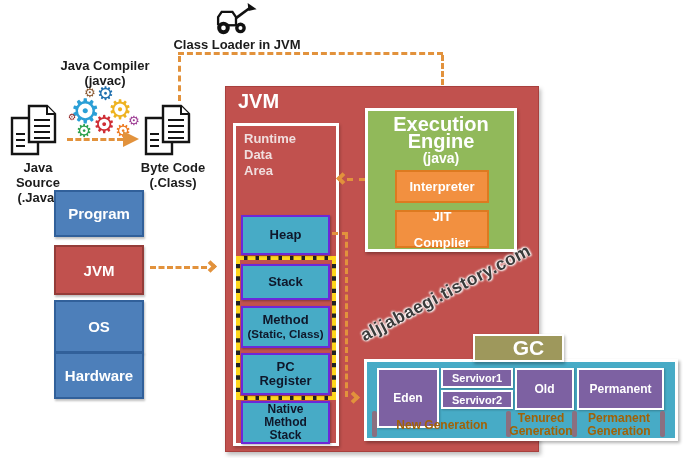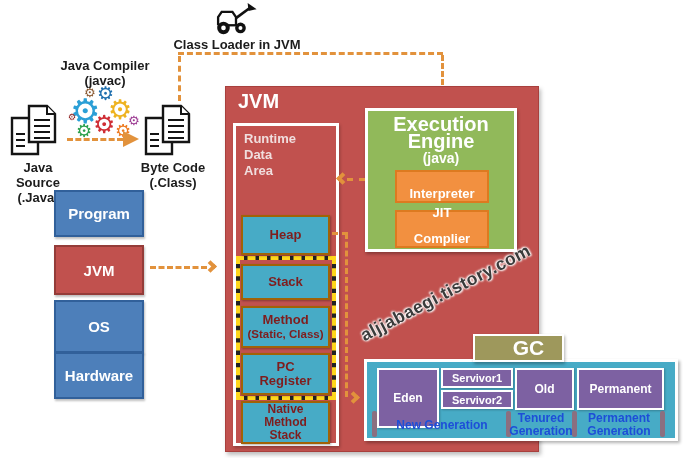--- a/index.html
+++ b/index.html
@@ -2,31 +2,31 @@
 <html><head>
 <meta charset="utf-8">
 <style>
   html,body{margin:0;padding:0;background:#fff;font-family:"Liberation Sans",sans-serif;}
   #canvas{position:relative;width:683px;height:458px;background:#ffffff;overflow:hidden;}
   .abs{position:absolute;box-sizing:border-box;}
   .ctr{display:flex;flex-direction:column;justify-content:center;align-items:center;}
   .lbl{font-weight:bold;color:#1c1c1c;font-size:13px;line-height:15px;text-align:center;}
   .bluebox{background:#4d7fba;border:2px solid #31609a;color:#fff;font-weight:bold;font-size:15px;
            box-shadow:1px 2px 2px rgba(0,0,0,.25);}
-  .cyanbox{background:#47abc6;border:2px solid #a16207;color:#7f1d1d;font-weight:bold;font-size:13px;
+  .cyanbox{background:#47abc6;border:2px solid #6d28d9;color:#0f172a;font-weight:bold;font-size:13px;
            line-height:14px;text-align:left;box-shadow:1px 1px 2px rgba(0,0,0,.3);}
   .purplebox{background:#7d61a2;border:2px solid #fff;color:#fff;font-weight:bold;font-size:12px;
            text-align:center;box-shadow:1px 1px 2px rgba(0,0,0,.25);}
   .orangebox{background:#f29040;border:2px solid #dd7a20;color:#fff;font-weight:bold;font-size:13px;
-           line-height:15px;text-align:center;justify-content:flex-end;}
+           line-height:15px;text-align:center;}
   .hline{border-top:3px dashed #e2923c;}
   .vline{border-left:3px dashed #e2923c;}
   .chev{width:9px;height:9px;border-top:4px solid #e2923c;border-right:4px solid #e2923c;}
   .tick{width:5px;height:26px;background:#8b6f80;border-radius:2px;}
-  .genlbl{font-weight:bold;color:#1d4ed8;font-size:12px;line-height:13px;}
+  .genlbl{font-weight:bold;color:#a16207;font-size:12px;line-height:13px;}
   .gear{position:absolute;line-height:1;font-family:"DejaVu Sans",sans-serif;}
   #ydash{border:4px solid #222;}
   #ydash::after{content:"";position:absolute;inset:-4px;border:4px dashed #ffd61c;}
   .wm{font-weight:bold;font-size:17.5px;letter-spacing:.5px;color:#3b3b3b;white-space:nowrap;
       text-shadow:0 0 2px #fff,0 0 3px #fff,1px 1px 2px #fff,-1px -1px 2px #fff;}
 </style>
 </head>
 <body>
 
 <div id="canvas">

